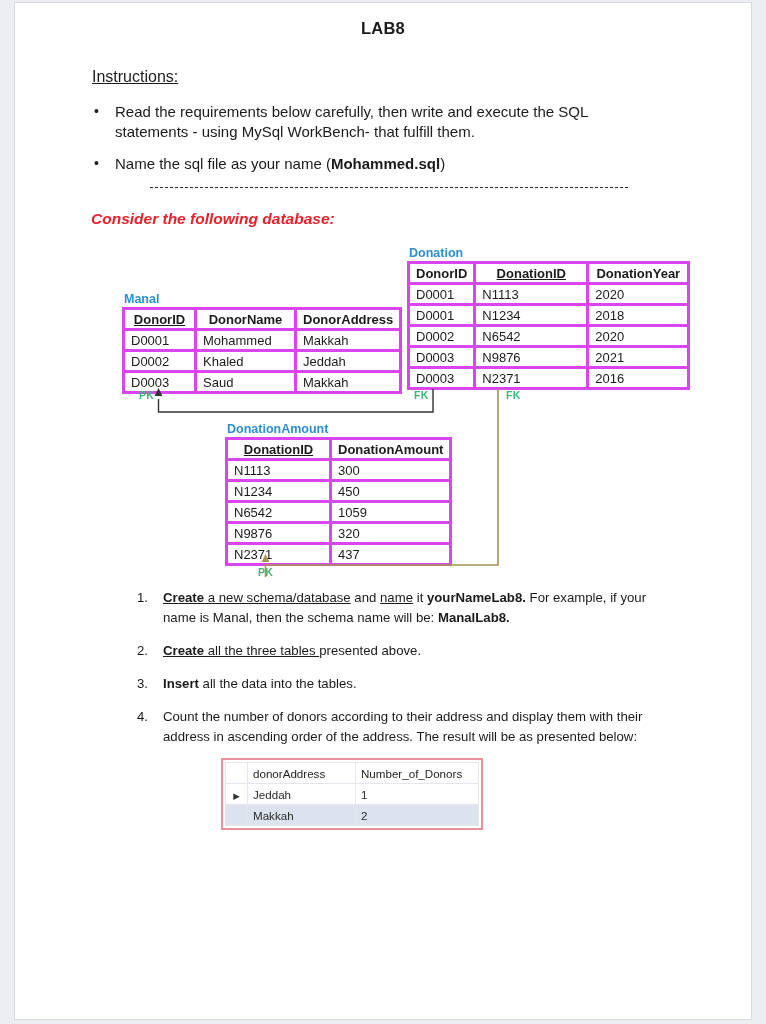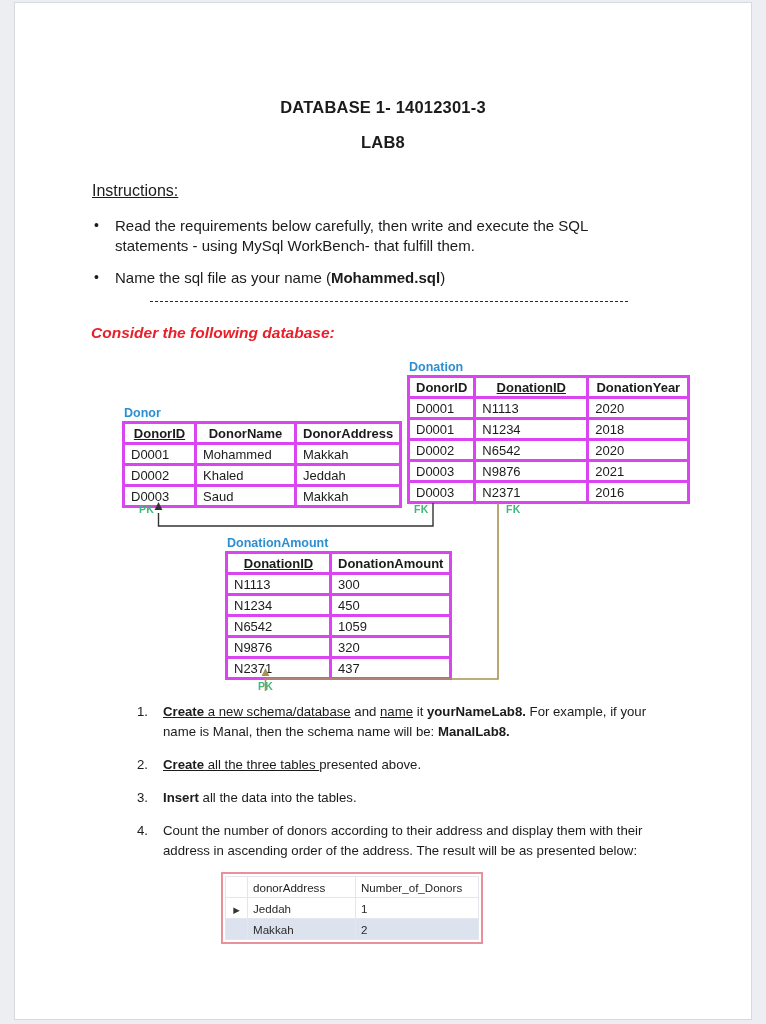--- a/index.html
+++ b/index.html
@@ -192,21 +192,20 @@
   table.resgrid th { color: #1f1f1f; }
   table.resgrid .sel-col { width: 22px; text-align: center; }
   table.resgrid tr.shaded td { background: #dde3ee; }
   .sel-arrow { font-size: 8.5px; color: #333; }
 </style>
 </head>
 <body>
 
 <div class="page">
 
-  <div class="doc-title title-1">DATABASE 1- 14012301-3</div>
   <div class="doc-title title-2">LAB8</div>
 
   <div style="padding-left:0;">
     <span class="instructions-head">Instructions:</span>
   </div>
 
   <ul class="bullet-list">
     <li class="bullet-item">
       <span>Read the requirements below carefully, then write and execute the SQL statements - using MySql WorkBench- that fulfill them.</span>
     </li>
@@ -255,21 +254,21 @@
           <tr>
             <td>D0003</td>
             <td>N2371</td>
             <td>2016</td>
           </tr>
         </tbody>
       </table>
     </div>
 
     <div class="tbl-wrap" style="left:107px; top:60px;">
-      <div class="tbl-caption">Donor</div>
+      <div class="tbl-caption">Manal</div>
       <table class="ertbl">
         <thead>
           <tr>
             <th class="pk-col" style="width:72px;">DonorID</th>
             <th style="width:100px;margin-top:36px;">DonorName</th>
             <th style="width:98px;">DonorAddress</th>
           </tr>
         </thead>
         <tbody>
           <tr>

